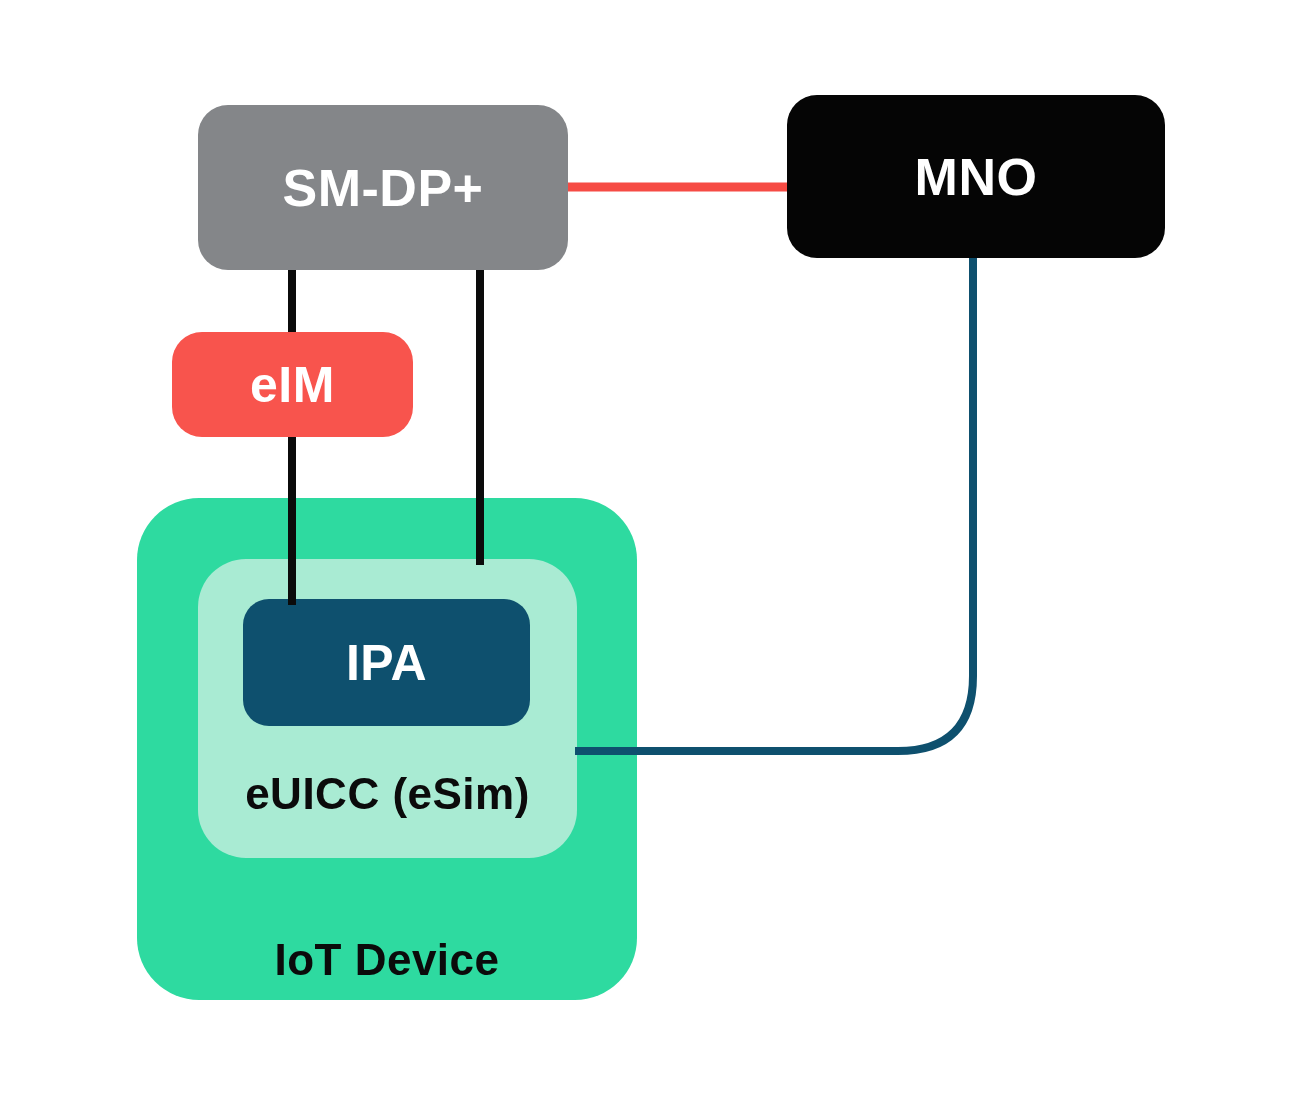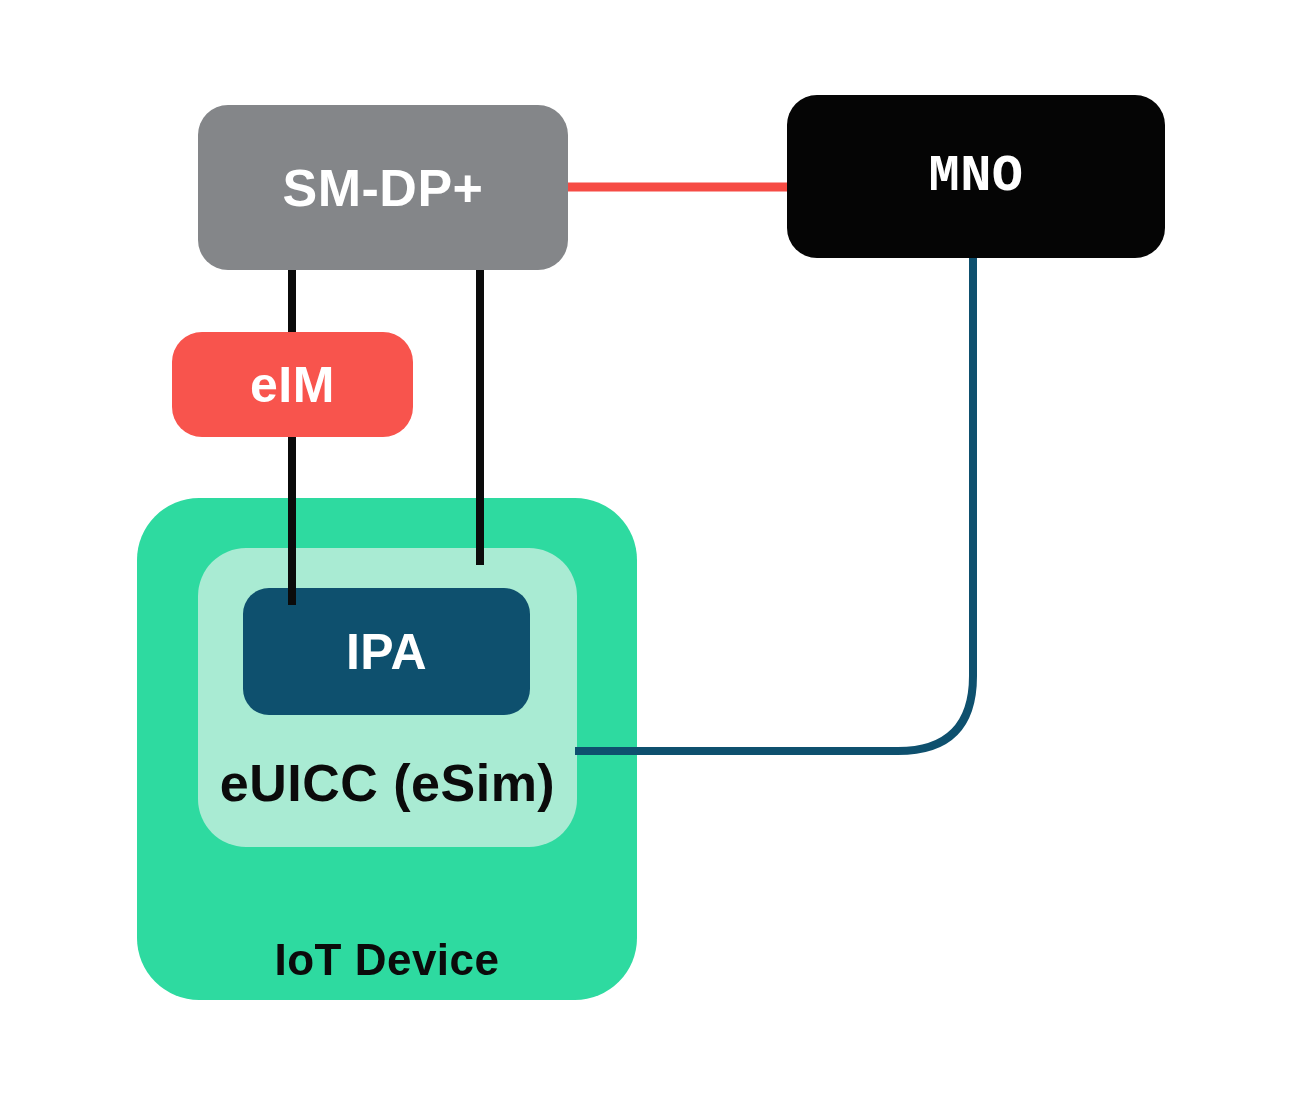--- a/index.html
+++ b/index.html
@@ -37,21 +37,20 @@
     border-radius: 30px;
   }
   .smdp-box .box-label { color: var(--text_light); font-size: 52px; }
 
   
   .mno-box {
     left: 787px; top: 95px;
     width: 378px; height: 163px;
     background: var(--mno_fill);
     border-radius: 30px;
-    font-family: Liberation Mono, monospace;
   }
   .mno-box .box-label { color: var(--text_light); font-size: 52px; }
 
   
   .eim-box {
     left: 172px; top: 332px;
     width: 241px; height: 105px;
     background: var(--eim_fill);
     border-radius: 30px;
   }
@@ -72,34 +71,34 @@
     align-items: center;
     justify-content: center;
     color: var(--text_dark);
     font-size: 44px;
     margin-top: 32px;
   }
 
   
   .euicc-box {
     position: absolute;
-    left: 61px; top: 50px;
+    left: 61px; top: 61px;
     width: 379px; height: 299px;
     background: var(--euicc_fill);
     border-radius: 48px;
   }
   .euicc-label {
     position: absolute;
     left: 0; top: 205px;
     width: 100%; height: 60px;
     display: flex;
     align-items: center;
     justify-content: center;
     color: var(--text_dark);
-    font-size: 52px;
+    font-size: 44px;
   }
 
   
   .ipa-box {
     position: absolute;
     left: 45px; top: 40px;
     width: 287px; height: 127px;
     background: var(--ipa_fill);
     border-radius: 26px;
     display: flex;

